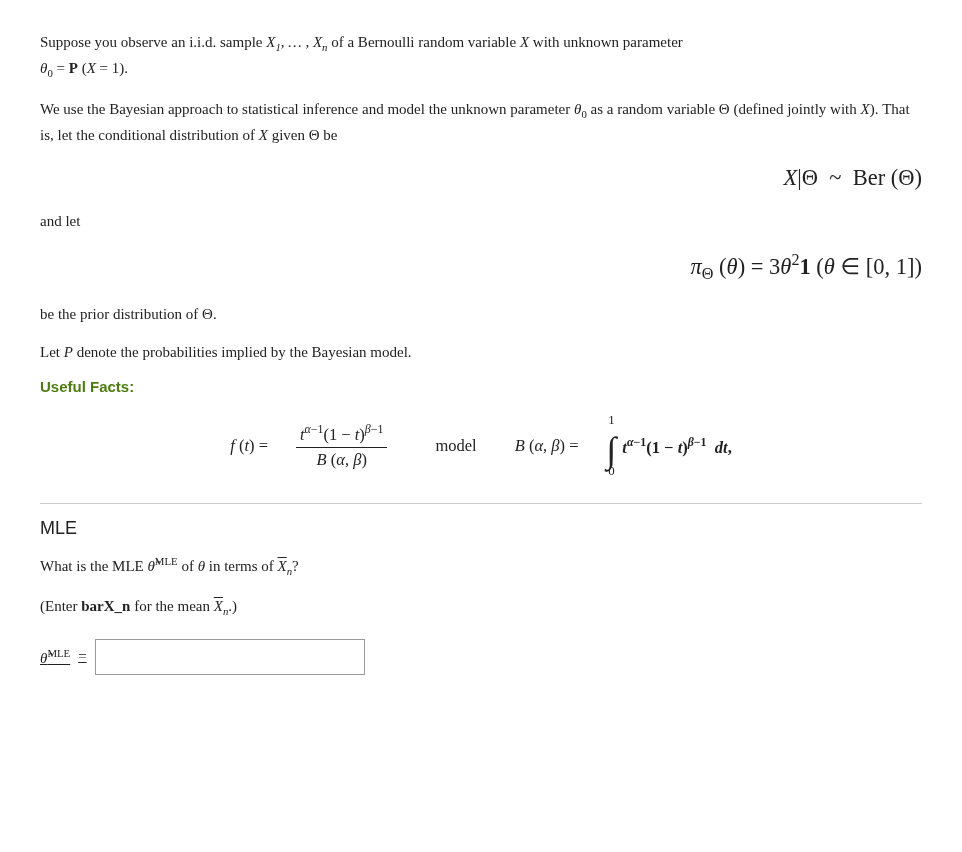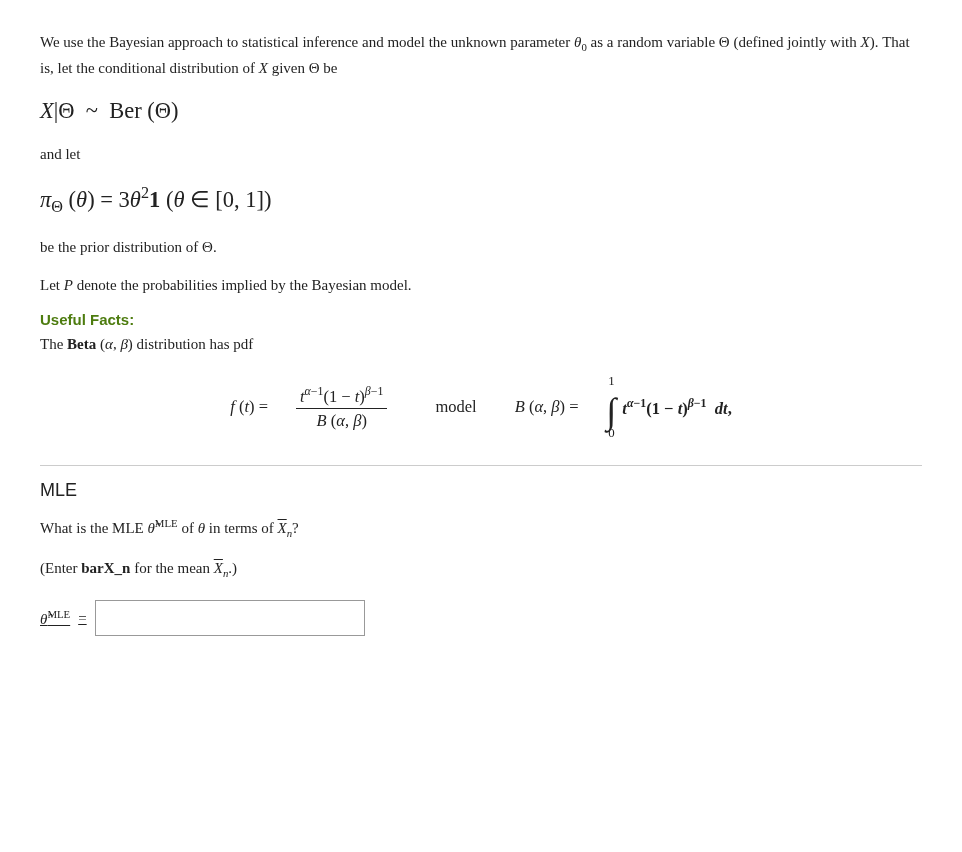--- a/index.html
+++ b/index.html
@@ -9,21 +9,21 @@
       font-size: 15px;
       color: #222;
       padding: 30px 40px;
       max-width: 962px;
     }
     .paragraph {
       margin-bottom: 14px;
       line-height: 1.6;
     }
     .math-display {
-      text-align: left;
+      text-align: right;
       margin: 18px 0;
       font-size: 1.5em;
       font-family: Liberation Serif, serif;
     }
     .section-label {
       color: #4d7c0f;
       font-weight: bold;
       font-family: Arial, sans-serif;
       margin-bottom: 4px;
     }
@@ -85,20 +85,24 @@
       display: inline-flex;
       align-items: center;
       gap: 4px;
     }
   </style>
 </head>
 <body>
 
 <div>
 
+  <div class="paragraph">
+    Suppose you observe an i.i.d. sample <span class="italic"><i>X</i><sub>1</sub>, … , <i>X</i><sub><i>n</i></sub></span> of a Bernoulli random variable <span class="italic"><i>X</i></span> with unknown parameter<br>
+    <i>θ</i><sub>0</sub> = <b>P</b> (<i>X</i> = 1).
+  </div>
 
   <div class="paragraph">
     We use the Bayesian approach to statistical inference and model the unknown parameter <i>θ</i><sub>0</sub> as a random variable Θ (defined jointly with <i>X</i>). That is, let the conditional distribution of <i>X</i> given Θ be
   </div>
 
   <div class="math-display">
     <i>X</i>|Θ &nbsp;~ &nbsp;Ber (Θ)
   </div>
 
   <div class="paragraph">
@@ -112,23 +116,20 @@
   <div class="paragraph">
     be the prior distribution of Θ.
   </div>
 
   <div class="paragraph">
     Let <i>P</i> denote the probabilities implied by the Bayesian model.
   </div>
 
   <div class="section-label">Useful Facts:</div>
 
-  <div class="paragraph">
-    The <b>Beta</b> (<i>α</i>, <i>β</i>) distribution has pdf
-  </div>
 
   <div class="formula-row">
 
     <span>
       <i>f</i> (<i>t</i>) =
     </span>
     <span class="frac">
       <span class="frac-num">
         <i>t</i><sup><i>α</i>−1</sup>(1 − <i>t</i>)<sup><i>β</i>−1</sup>
       </span>

